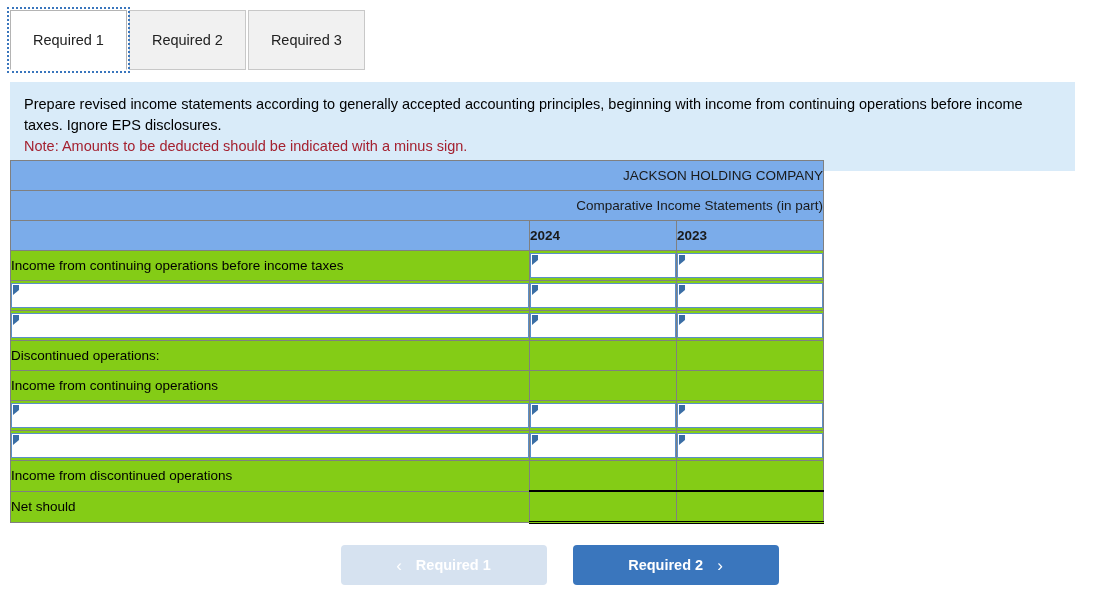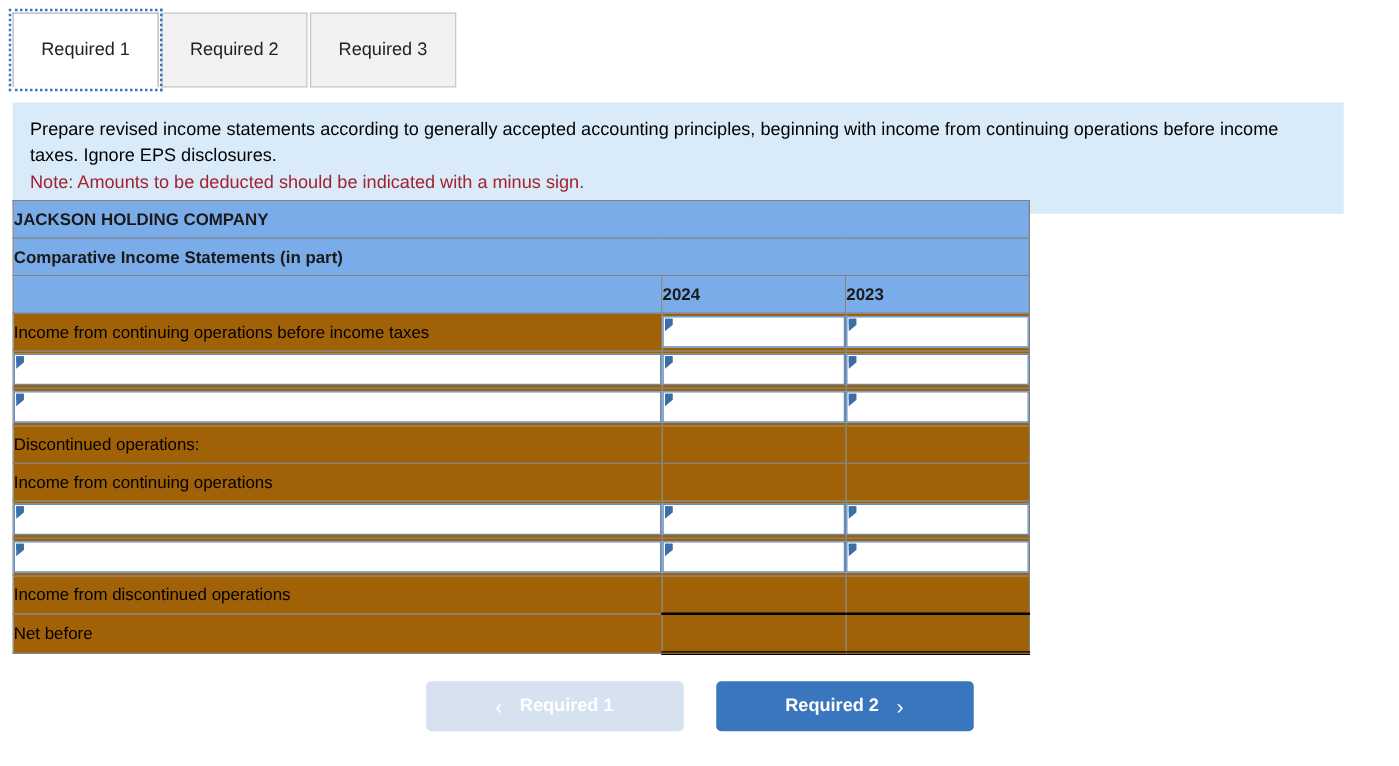--- a/index.html
+++ b/index.html
@@ -78,28 +78,28 @@
     font-size: 13.5px;
   }
   table.stmt col.c-label { width: 519px; }
   table.stmt col.c-val   { width: 147px; }
 
   table.stmt td {
     border: 1px solid #808080;
     padding: 0;
     height: 29px;
     vertical-align: middle;
-    background: #a16207;
+    background: #84cc16;
   }
 
   
   tr.hdr td {
     background: #7bacea;
-    text-align: left;
-    font-weight: bold;
+    text-align: right;
+    font-weight: normal;
     color: #1a1a1a;
     font-size: 13.5px;
     height: 29px;
   }
   tr.hdr-years td { background: #7bacea; }
   tr.hdr-years td.yr {
     text-align: left;
     font-weight: bold;
     color: #1a1a1a;
     font-size: 13.5px;
@@ -327,21 +327,21 @@
         </td>
       </tr>
 
       <tr class="pre-total">
         <td class="label">Income from discontinued operations</td>
         <td class="val"></td>
         <td class="val"></td>
       </tr>
 
       <tr class="grand-total">
-        <td class="label">Net before</td>
+        <td class="label">Net should</td>
         <td class="val"></td>
         <td class="val"></td>
       </tr>
     </tbody>
   </table>
 </div>
 
 <div class="navbar">
   <button class="navbtn prev">
     <span class="chev">‹</span>

